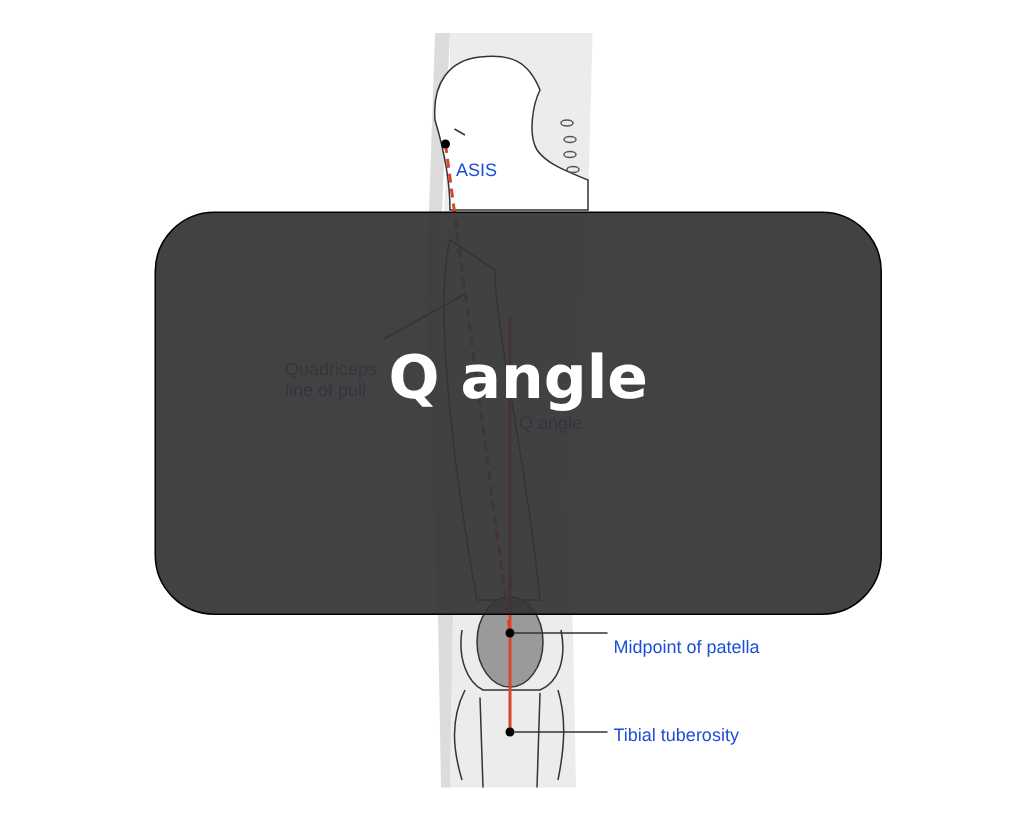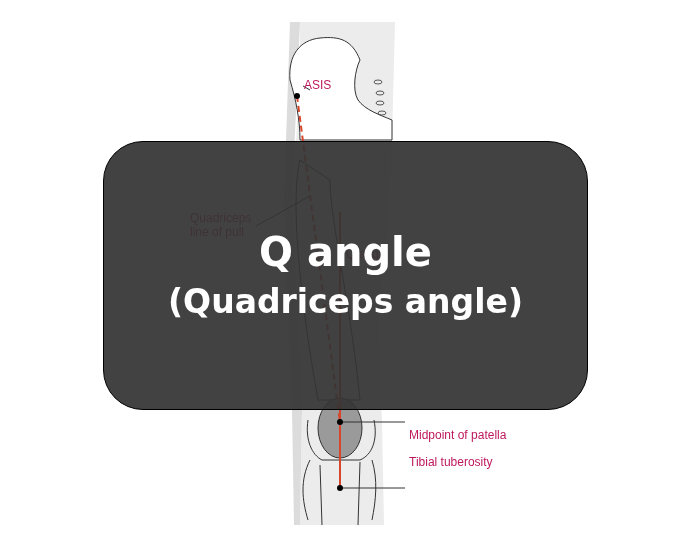--- a/index.html
+++ b/index.html
@@ -1,19 +1,19 @@
 <!DOCTYPE html>
 <html><head>
 <meta charset="utf-8">
 <style>
   html, body { margin:0; padding:0; }
   body { width:676px; height:554px; background:#ffffff; position:relative; overflow:hidden;
          font-family: "Liberation Sans", sans-serif; }
   .figure { position:absolute; left:0; top:0; width:676px; height:554px; }
-  .lbl { position:absolute; font-family:"Liberation Sans", sans-serif; font-size:12px; color:#be185d; line-height:14px; white-space:nowrap; }
+  .lbl { position:absolute; font-family:"Liberation Sans", sans-serif; font-size:12px; color:#1d4ed8; line-height:14px; white-space:nowrap;margin-top:28px; }
   .overlay { position:absolute; left:103px; top:141px; width:485px; height:269px;
              background:rgba(52,52,52,0.93); border:1.5px solid #000; border-radius:40px; box-sizing:border-box; }
   .title { position:absolute; left:0; right:0; text-align:center; color:#ffffff; font-family:"DejaVu Sans", sans-serif; font-weight:bold; }
   .t1 { top:86px; font-size:40px; line-height:48px; }
   .t2 { top:140px; font-size:33px; line-height:40px; }
 </style>
 </head>
 <body>
 
 <div class="figure">
@@ -44,20 +44,19 @@
     <line x1="303" y1="86" x2="310" y2="90" stroke="#333"></line>
     <line x1="256" y1="226" x2="310" y2="196" stroke="#333"></line>
     <line x1="343" y1="422" x2="405" y2="422" stroke="#333"></line>
     <line x1="343" y1="488" x2="405" y2="488" stroke="#333"></line>
   </svg>
 
   <div class="lbl" style="left:304px;top:78px;">ASIS</div>
   <div class="lbl" style="left:190px;top:211px;">Quadriceps</div>
   <div class="lbl" style="left:190px;top:225px;">line of pull</div>
   <div class="lbl" style="left:346px;top:247px;">Q angle</div>
-  <div class="lbl" style="left:409px;top:428px;">Midpoint of patella</div>
+  <div class="lbl" style="left:409px;top:396px;">Midpoint of patella</div>
   <div class="lbl" style="left:409px;top:455px;">Tibial tuberosity</div>
 </div>
 
 <div class="overlay">
   <div class="title t1">Q angle</div>
-  <div class="title t2">(Quadriceps angle)</div>
 </div>
 
 </body></html>

